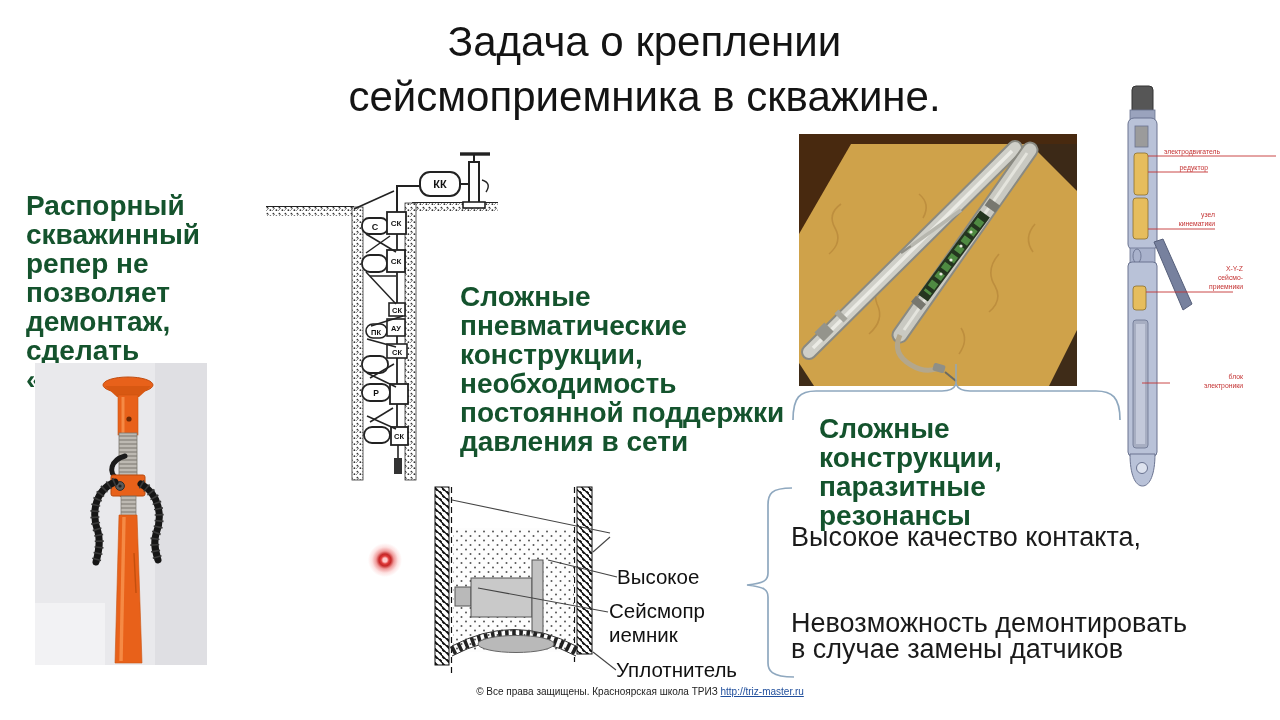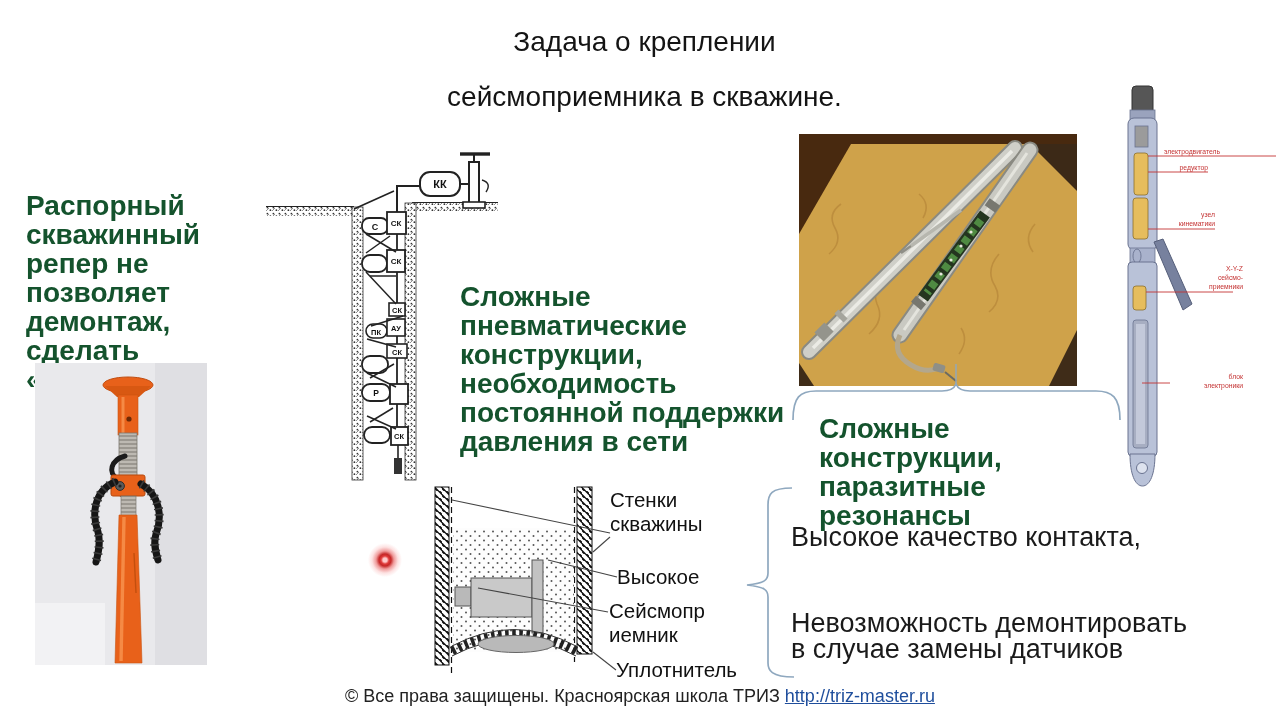--- a/index.html
+++ b/index.html
@@ -4,30 +4,30 @@
 <style>
   html,body{margin:0;padding:0;background:#888;}
   .slide{
     position:relative;width:1280px;height:720px;background:#ffffff;
     font-family:"Liberation Sans","DejaVu Sans",sans-serif;color:#1a1a1a;
     overflow:hidden;margin:0 auto;
   }
   .abs{position:absolute;}
   .title{
     left:0;right:0;top:14px;text-align:center;
-    font-size:28px;line-height:55px;color:#141414;letter-spacing:0;padding-left:9px;
+    font-size:42px;line-height:55px;color:#141414;letter-spacing:0;padding-left:9px;
   }
   .note{font-size:28px;line-height:29px;color:#14532d;font-weight:bold;}
   .left-note{left:26px;top:191px;width:238px;}
   .center-note{left:460px;top:282px;width:348px;}
   .right-caption{left:819px;top:414px;width:300px;}
   .outcome{left:791px;width:402px;font-size:27px;line-height:26px;}
   .diagram-label{font-size:20.5px;line-height:24px;color:#111;}
   .footer{
-    left:0;right:0;top:686px;text-align:center;font-size:18px;color:#222;
+    left:0;right:0;top:686px;text-align:center;font-size:10px;color:#222;
   }
   .footer a{color:#1f4e9c;text-decoration:underline;}
   .laser-dot{
     left:367px;top:542px;width:36px;height:36px;border-radius:50%;
     background:radial-gradient(circle,
       #ffc9c9 0 2px,#e03a3a 4px,#c52727 6px,rgba(226,72,72,.55) 9px,
       rgba(245,120,120,.22) 13px,rgba(255,160,160,0) 17px);
   }
   svg{display:block;}
   .svg-label{font-family:"Liberation Sans","DejaVu Sans",sans-serif;}
@@ -294,21 +294,20 @@
 
     <g stroke="#444" stroke-width="1.1">
       <line x1="24" y1="16" x2="182" y2="49"></line>
       <line x1="182" y1="53" x2="165" y2="68"></line>
       <line x1="120" y1="76" x2="189" y2="93"></line>
       <line x1="50" y1="104" x2="180" y2="128"></line>
       <line x1="165" y1="168" x2="188" y2="186"></line>
     </g>
   </svg>
 
-  <div class="abs diagram-label" style="left:610px;top:488px;width:118px">Стенки скважины</div>
   <div class="abs diagram-label" style="left:617px;top:565px;width:120px">Высокое</div>
   <div class="abs diagram-label" style="left:609px;top:599px;width:104px;word-break:break-all">Сейсмоприемник</div>
   <div class="abs diagram-label" style="left:616px;top:658px;width:160px">Уплотнитель</div>
 
   <svg class="abs" style="left:738px;top:480px" width="64" height="205" viewBox="0 0 64 205">
     <path d="M54,8 C33,8 30,14 30,25 L30,93 C30,100 27,103 9,105 C27,107 30,110 30,117 L30,183 C30,190 33,197 56,197" fill="none" stroke="#8fa8bf" stroke-width="1.7"></path>
   </svg>
 
   <div class="abs outcome" style="top:524px">Высокое качество контакта,</div>
   <div class="abs outcome" style="top:610px">Невозможность демонтировать в случае замены датчиков</div>

